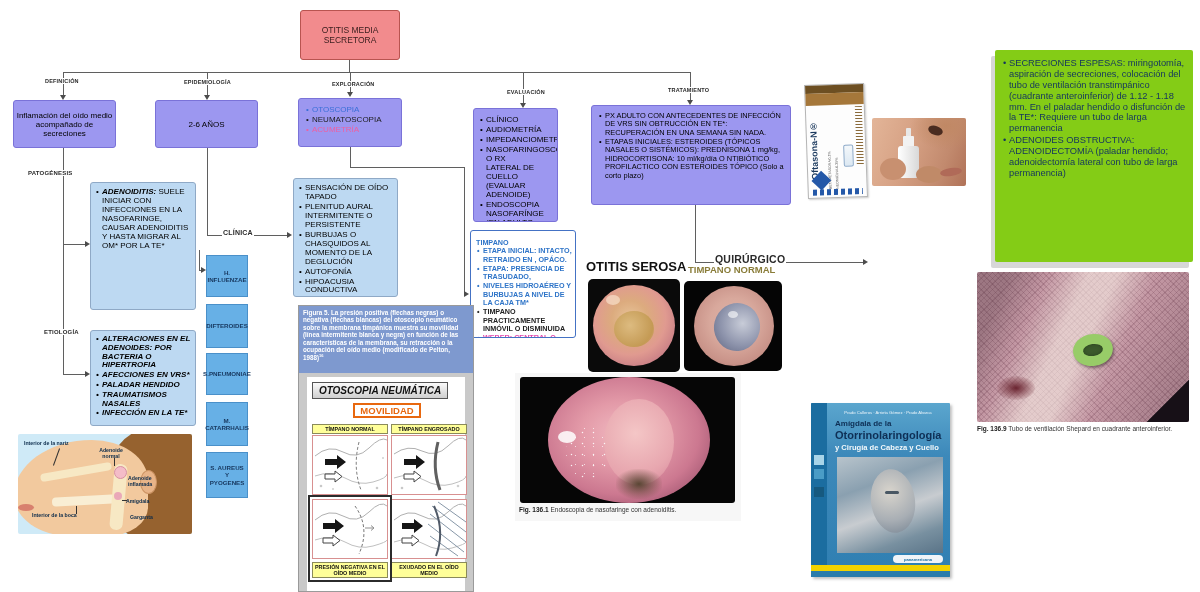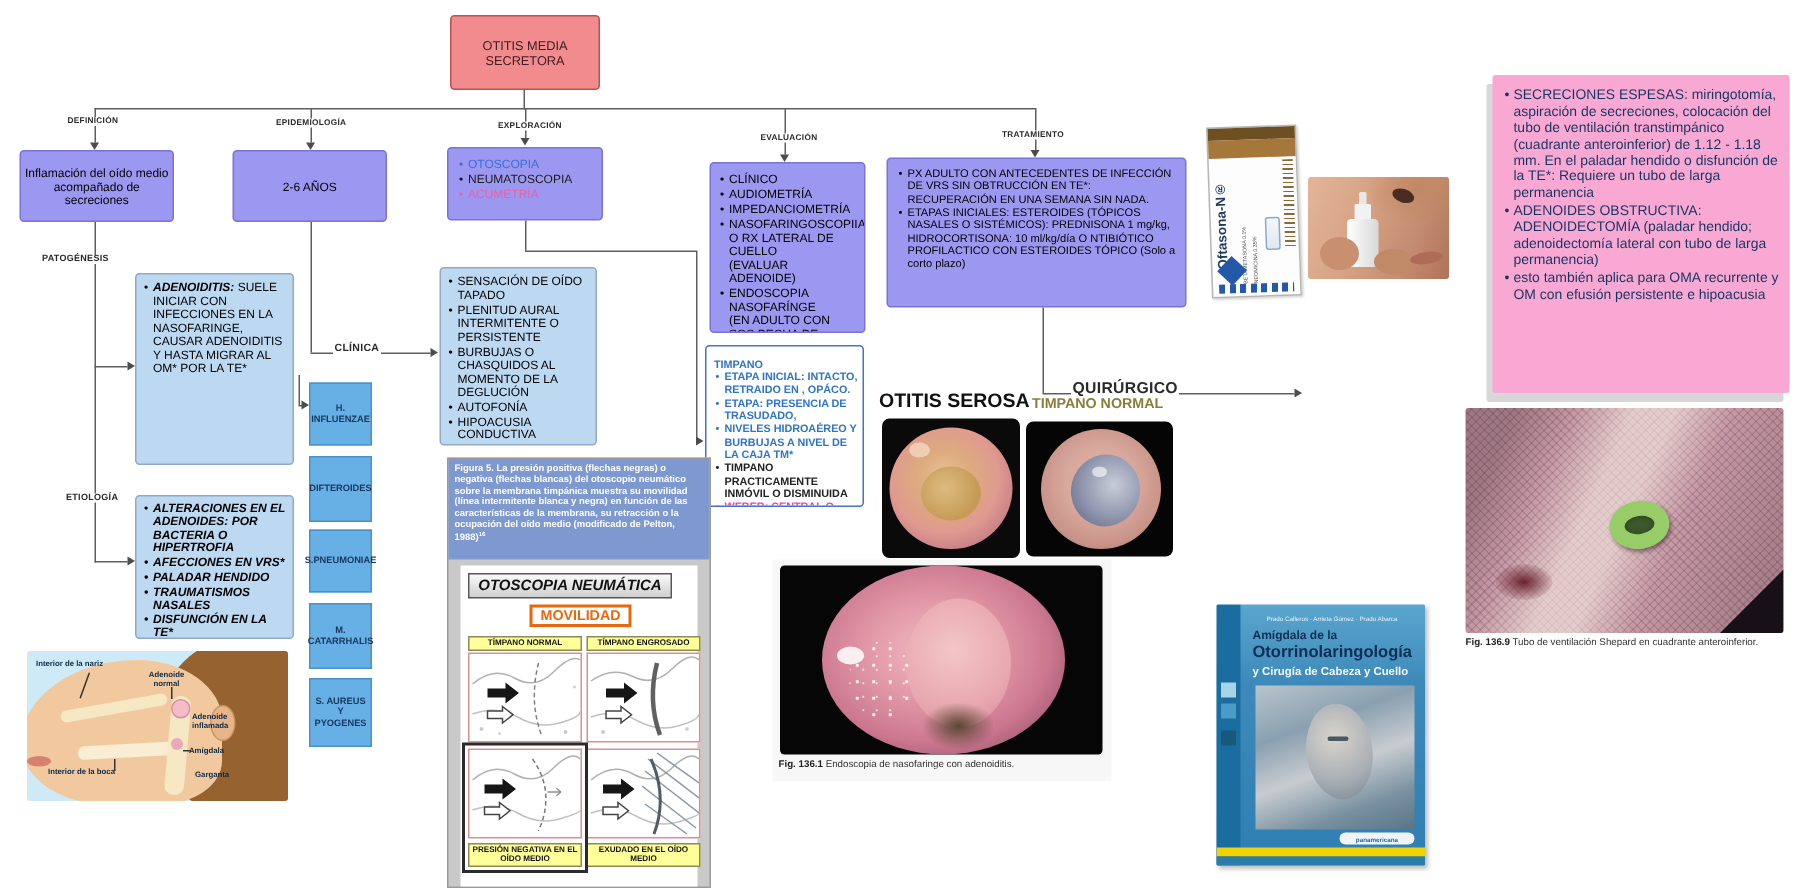--- a/index.html
+++ b/index.html
@@ -96,21 +96,21 @@
 
   <div class="node lblue" style="left:90px;top:182px;width:106px;height:128px;font-size:8px;line-height:1.12;padding:5px 3px 3px 4px">
     <div class="blt"><span class="bi">ADENOIDITIS:</span><span> SUELE INICIAR CON INFECCIONES EN LA NASOFARINGE, CAUSAR ADENOIDITIS Y HASTA MIGRAR AL OM* POR LA TE*</span></div>
   </div>
 
   <div class="node lblue" style="left:90px;top:330px;width:106px;height:96px;font-size:8px;line-height:1.1;padding:4px 3px 3px 4px">
     <div class="blt"><span class="bi">ALTERACIONES EN EL ADENOIDES:</span><span class="bi"> POR BACTERIA O HIPERTROFIA</span></div>
     <div class="blt bi">AFECCIONES EN  VRS*</div>
     <div class="blt bi">PALADAR HENDIDO</div>
     <div class="blt bi">TRAUMATISMOS NASALES</div>
-    <div class="blt bi">DISFUNCIÓN EN LA TE*</div>
+    <div class="blt bi">INFECCIÓN EN LA TE*</div>
   </div>
 
   <div class="bblue" style="left:206px;top:255px;width:42px;height:42px">
       <span>H. INFLUENZAE</span>
     </div>
   <div class="bblue" style="left:206px;top:304px;width:42px;height:44px">
       <span>DIFTEROIDES</span>
     </div>
   <div class="bblue" style="left:206px;top:353px;width:42px;height:42px">
       <span>S.PNEUMONIAE</span>
@@ -123,21 +123,21 @@
     </div>
 
   <div class="node lblue" style="left:293px;top:178px;width:105px;height:119px;font-size:8px;line-height:1.12;padding:5px 3px 3px 4px">
     <div class="blt">SENSACIÓN DE OÍDO TAPADO</div>
     <div class="blt">PLENITUD AURAL INTERMITENTE O PERSISTENTE</div>
     <div class="blt">BURBUJAS O CHASQUIDOS AL MOMENTO DE LA DEGLUCIÓN</div>
     <div class="blt">AUTOFONÍA</div>
     <div class="blt">HIPOACUSIA CONDUCTIVA</div>
   </div>
 
-  <div class="node purple" style="left:473px;top:108px;width:104px;height:114px;font-size:8px;line-height:1.13;padding:6px 18px 3px 5px">
+  <div class="node purple" style="left:473px;top:108px;width:85px;height:114px;font-size:8px;line-height:1.13;padding:6px 18px 3px 5px">
     <div class="blt">CLÍNICO</div>
     <div class="blt">AUDIOMETRÍA</div>
     <div class="blt">IMPEDANCIOMETRÍA</div>
     <div class="blt">NASOFARINGOSCOPIIA O RX LATERAL DE CUELLO (EVALUAR ADENOIDE)</div>
     <div class="blt">ENDOSCOPIA NASOFARÍNGE (EN ADULTO CON SOS PECHA DE NEOPLASIA)</div>
   </div>
 
   <div class="node" style="left:470px;top:230px;width:106px;height:108px;background:#fff;border:1.5px solid #4472c4;font-size:7.2px;font-weight:bold;line-height:1.15;padding:8px 3px 3px 5px">
     <div class="tz">TIMPANO</div>
     <div class="blt tz">ETAPA INICIAL: INTACTO, RETRAIDO EN , OPÁCO.</div>
@@ -146,24 +146,23 @@
     <div class="blt tk">TIMPANO PRACTICAMENTE INMÓVIL O DISMINUIDA</div>
     <div class="blt tr">WEBER: CENTRAL O LATERALIZADO AL LADO AFECTADO, RINNE NEGATIVO</div>
   </div>
 
   <div class="node purple" style="left:591px;top:105px;width:200px;height:100px;font-size:7.4px;line-height:1.13;padding:6px 5px 3px 6px">
     <div class="blt">PX ADULTO CON ANTECEDENTES DE INFECCIÓN DE VRS SIN OBTRUCCIÓN EN TE*: RECUPERACIÓN EN UNA SEMANA SIN NADA.</div>
     <div class="blt">ETAPAS INICIALES: ESTEROIDES (TÓPICOS NASALES O SISTÉMICOS): PREDNISONA  1 mg/kg, HIDROCORTISONA: 10 ml/kg/día O NTIBIÓTICO PROFILACTICO CON ESTEROIDES TÓPICO (Solo a corto plazo)</div>
   </div>
 
 
-  <div class="node" style="left:995px;top:50px;width:198px;height:212px;background:#f9a8d4;color:#14355f;font-size:9.3px;line-height:1.17;padding:8px 6px 4px 7px;border-radius:2px;box-shadow:-4px 6px 0 #d7d7d7">
+  <div class="node" style="left:995px;top:50px;width:198px;height:212px;background:#84cc16;color:#14355f;font-size:9.3px;line-height:1.17;padding:8px 6px 4px 7px;border-radius:2px;box-shadow:-4px 6px 0 #d7d7d7">
     <div class="blt" style="padding-left:7px">SECRECIONES ESPESAS: miringotomía, aspiración de secreciones, colocación del tubo de ventilación transtimpánico (cuadrante anteroinferior) de 1.12 - 1.18 mm. En el paladar hendido o disfunción de la TE*: Requiere un tubo de larga permanencia</div>
     <div class="blt" style="padding-left:7px">ADENOIDES OBSTRUCTIVA: ADENOIDECTOMÍA (paladar hendido; adenoidectomía lateral con tubo de larga permanencia)</div>
-    <div class="blt" style="padding-left:7px">esto también aplica para OMA recurrente y OM con efusión persistente e hipoacusia</div>
   </div>
 
   <div class="abs" style="left:298px;top:305px;width:176px;height:287px;background:#c9c9c9;border:1px solid #9a9a9a">
     <div class="abs" style="left:0;top:0;width:174px;height:67px;background:#7e99cf;color:#fff;font-size:6.3px;font-weight:bold;line-height:1.18;padding:3px 4px">
       <span>Figura 5. La presión positiva (flechas negras) o negativa (flechas blancas) del otoscopio neumático sobre la membrana timpánica muestra su movilidad (línea intermitente blanca y negra) en función de las características de la membrana, su retracción o la ocupación del oído medio (modificado de Pelton, 1988)</span><sup>16</sup>
     </div>
     <div class="abs" style="left:8px;top:71px;width:158px;height:214px;background:#fff"></div>
     <div class="abs center" style="left:13px;top:76px;width:136px;height:17px;background:linear-gradient(#fafafa,#cfcfcf);border:1px solid #555;font-size:10px;font-weight:bold;font-style:italic;color:#111">
       <span>OTOSCOPIA NEUMÁTICA</span>
     </div>

